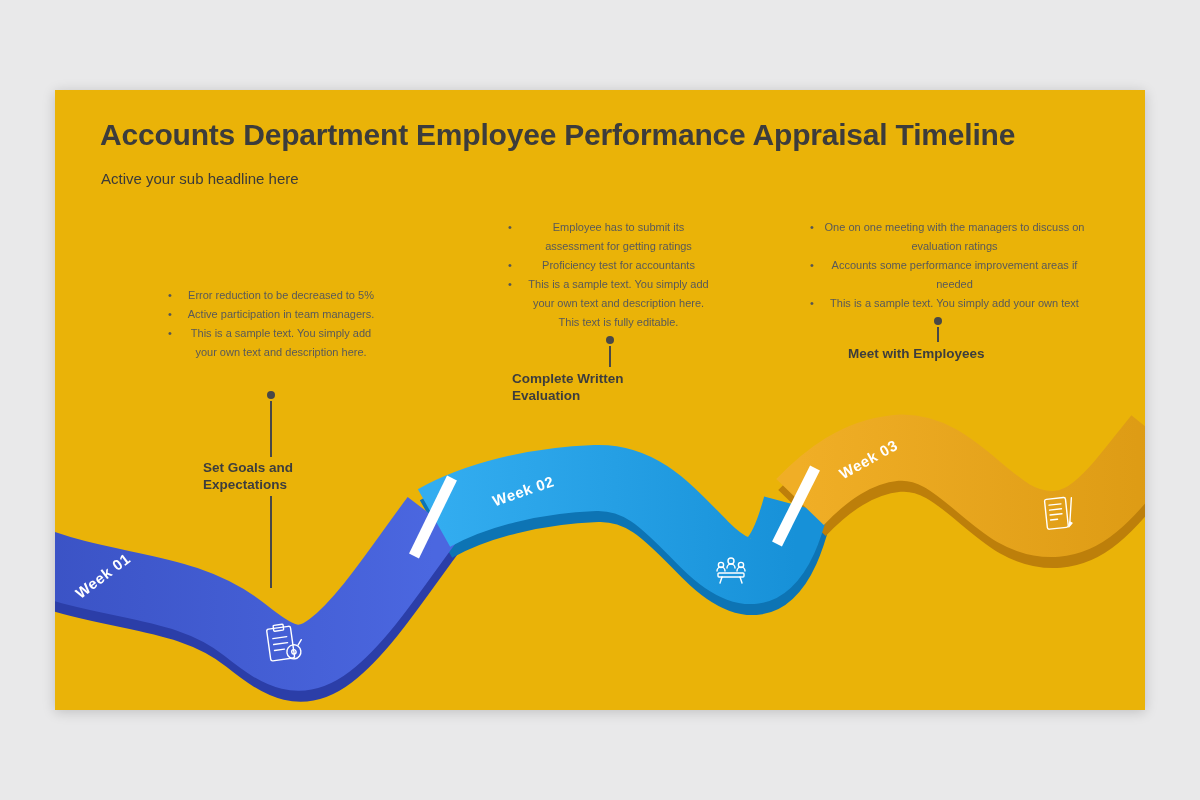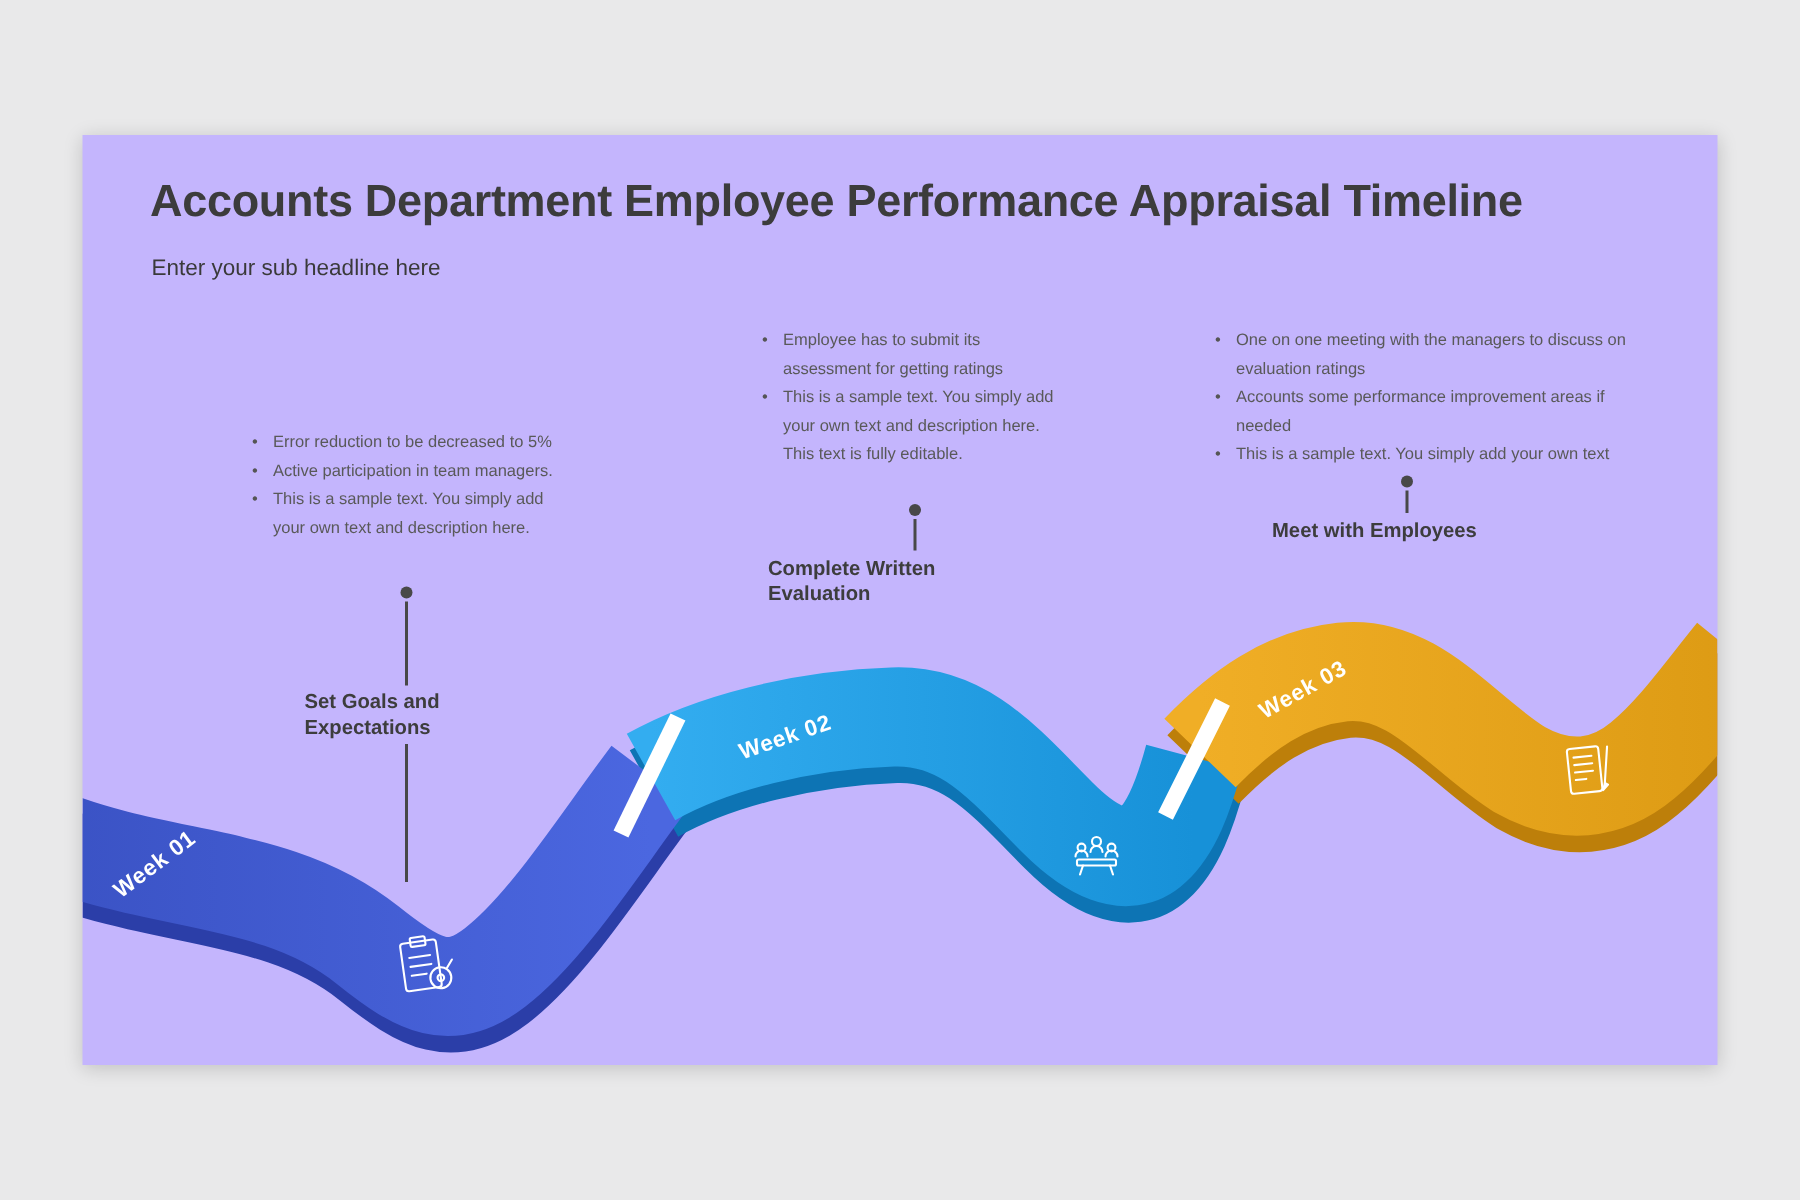--- a/index.html
+++ b/index.html
@@ -3,39 +3,39 @@
 <meta charset="utf-8">
 <style>
   html,body{margin:0;padding:0;}
   body{
     width:1200px;height:800px;overflow:hidden;
     background:#e9e9ea;
     font-family:"Liberation Sans", sans-serif;
   }
   .slide{
     position:absolute;left:55px;top:90px;width:1090px;height:620px;
-    background:#c4b5fd;box-shadow:0 2px 12px rgba(0,0,0,.18);
+    background:#eab308;box-shadow:0 2px 12px rgba(0,0,0,.18);
     overflow:hidden;
   }
   .page-title{
     position:absolute;left:45px;top:26px;margin:0;width:1010px;
     font-size:30px;line-height:38px;font-weight:700;color:#3c3c3c;
     letter-spacing:-0.2px;
   }
   .page-subtitle{
     position:absolute;left:46px;top:80px;
     font-size:15px;color:#3a3a3a;
   }
   .ribbon-svg{position:absolute;left:0;top:0;width:1090px;height:620px;}
   .weektext{font-size:15px;font-weight:700;fill:#ffffff;letter-spacing:.6px;}
   .icon{stroke:#ffffff;stroke-width:1.4;fill:none;stroke-linecap:round;stroke-linejoin:round;}
 
   .bullets{list-style:none;margin:0;padding:0;position:absolute;
     font-size:11px;color:#595959;line-height:19px;}
-  .bullets li{position:relative;padding-left:17px;}
+  .bullets li{position:relative;padding-left:17px;text-align:center;}
   .bullets li::before{content:"\2022";position:absolute;left:3px;top:0;color:#555;}
 
   .cdot{position:absolute;width:8px;height:8px;border-radius:50%;background:#484848;}
   .cline{position:absolute;width:2px;background:#484848;}
   .mtitle{position:absolute;margin:0;font-size:13.5px;font-weight:700;color:#3d3d3d;
     line-height:17px;}
 
   
   .m1-bullets{left:110px;top:196px;width:215px;}
   .m1-dot{left:212px;top:301px;}
@@ -54,21 +54,21 @@
   .m3-dot{left:879px;top:227px;}
   .m3-line-a{left:882px;top:237px;height:15px;}
   .m3-title{left:793px;top:255px;width:180px;}
 </style>
 </head>
 <body>
 
 <div class="slide">
 
   <h1 class="page-title">Accounts Department Employee Performance Appraisal Timeline</h1>
-  <div class="page-subtitle">Enter your sub headline here</div>
+  <div class="page-subtitle">Active your sub headline here</div>
 
   <svg class="ribbon-svg" viewBox="0 0 1090 620">
     <defs>
       <linearGradient id="g1" gradientUnits="userSpaceOnUse" x1="-25" y1="0" x2="379" y2="0">
         <stop offset="0" stop-color="#3a52c4"></stop>
         <stop offset="1" stop-color="#4b67e0"></stop>
       </linearGradient>
       <linearGradient id="g2" gradientUnits="userSpaceOnUse" x1="379" y1="0" x2="741" y2="0">
         <stop offset="0" stop-color="#33adf0"></stop>
         <stop offset="1" stop-color="#1791d8"></stop>
@@ -133,20 +133,21 @@
     <li>Active participation in team managers.</li>
     <li>This is a sample text. You simply add your own text and description here.</li>
   </ul>
   <span class="cdot m1-dot"></span>
   <span class="cline m1-line-a"></span>
   <h3 class="mtitle m1-title">Set Goals and Expectations</h3>
   <span class="cline m1-line-b"></span>
 
   <ul class="bullets m2-bullets">
     <li>Employee has to submit its assessment for getting ratings</li>
+    <li>Proficiency test for accountants</li>
     <li>This is a sample text. You simply add your own text and description here. This text is fully editable.</li>
   </ul>
   <span class="cdot m2-dot"></span>
   <span class="cline m2-line-a"></span>
   <h3 class="mtitle m2-title">Complete Written Evaluation</h3>
 
   <ul class="bullets m3-bullets">
     <li>One on one meeting with the managers to discuss on evaluation ratings</li>
     <li>Accounts some performance improvement areas if needed</li>
     <li>This is a sample text. You simply add your own text</li>

